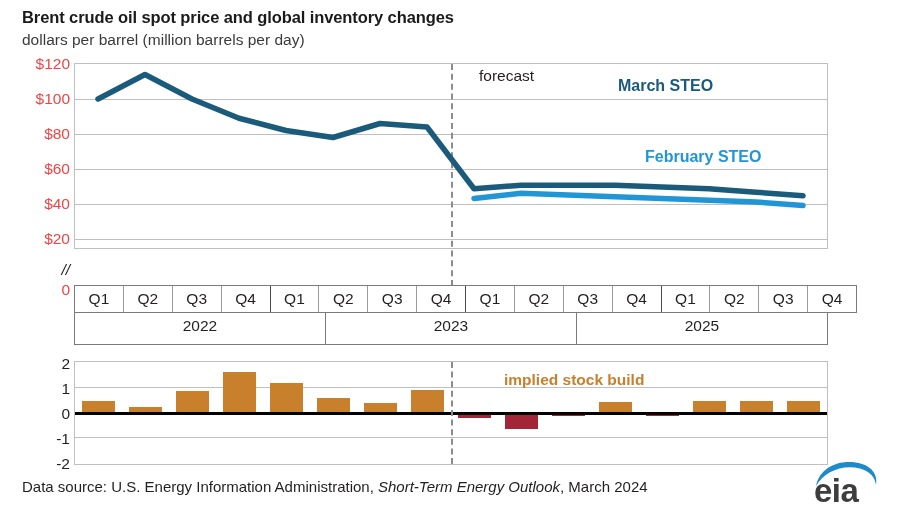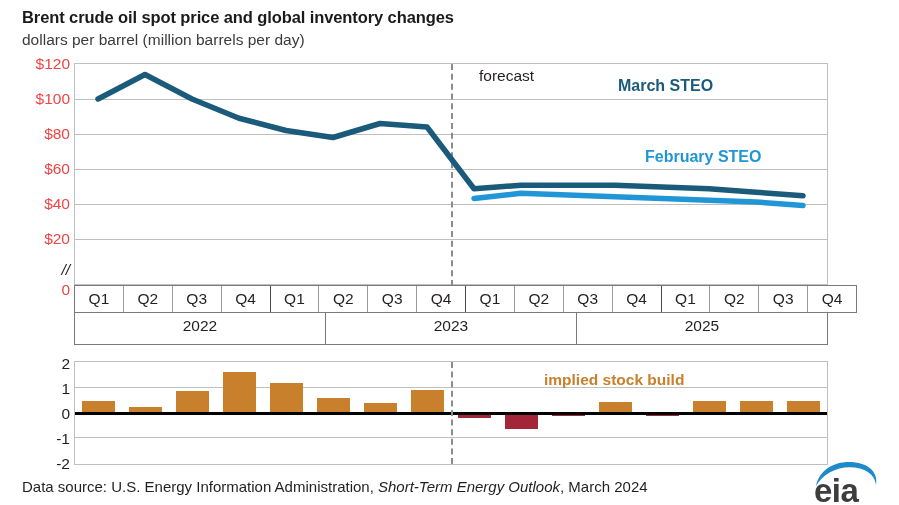--- a/index.html
+++ b/index.html
@@ -16,21 +16,21 @@
     font-size:16.5px;font-weight:bold;letter-spacing:-0.1px;color:#1a1a1a;
     white-space:nowrap;
   }
   .subtitle{
     position:absolute;left:22px;top:31px;
     font-size:15.5px;font-weight:normal;color:#3b3b3b;white-space:nowrap;text-align:right;
   }
 
   
   .top-plot{
-    position:absolute;left:74px;top:63px;width:754px;height:222px;
+    position:absolute;left:74px;top:63px;width:754px;height:186px;
     border:1px solid #bfbfbf;border-top:1px solid #bfbfbf;
     box-sizing:border-box;background:#fff;text-align:right;
   }
   .gridline{position:absolute;left:0;width:100%;height:1px;background:#bfbfbf;}
   .ylab-top{
     position:absolute;right:0;font-size:15.5px;color:#ef4444;
     text-align:right;white-space:nowrap;
   }
   .ylab-wrap{position:absolute;left:0;top:63px;width:70px;height:245px;}
 
@@ -89,21 +89,21 @@
   .fc-label{
     position:absolute;font-size:15.5px;color:#231f20;white-space:nowrap;
   }
 
   
   .series-label{
     position:absolute;font-size:16px;font-weight:bold;white-space:nowrap;
   }
   .lbl-march{color:#1a5a7a;}
   .lbl-feb{color:#2196d6;}
-  .lbl-build{color:#c9802d;font-weight:bold;font-size:15.5px;position:absolute;white-space:nowrap;margin-left:40px;}
+  .lbl-build{color:#c9802d;font-weight:bold;font-size:15.5px;position:absolute;white-space:nowrap;}
   .lbl-draw{color:#a32638;font-weight:bold;font-size:15.5px;position:absolute;white-space:nowrap;}
 
   
   .footer{
     position:absolute;left:22px;top:478px;font-size:15px;color:#231f20;
     white-space:nowrap;
   }
   .footer .ital{font-style:italic;text-align:center;}
 
   

